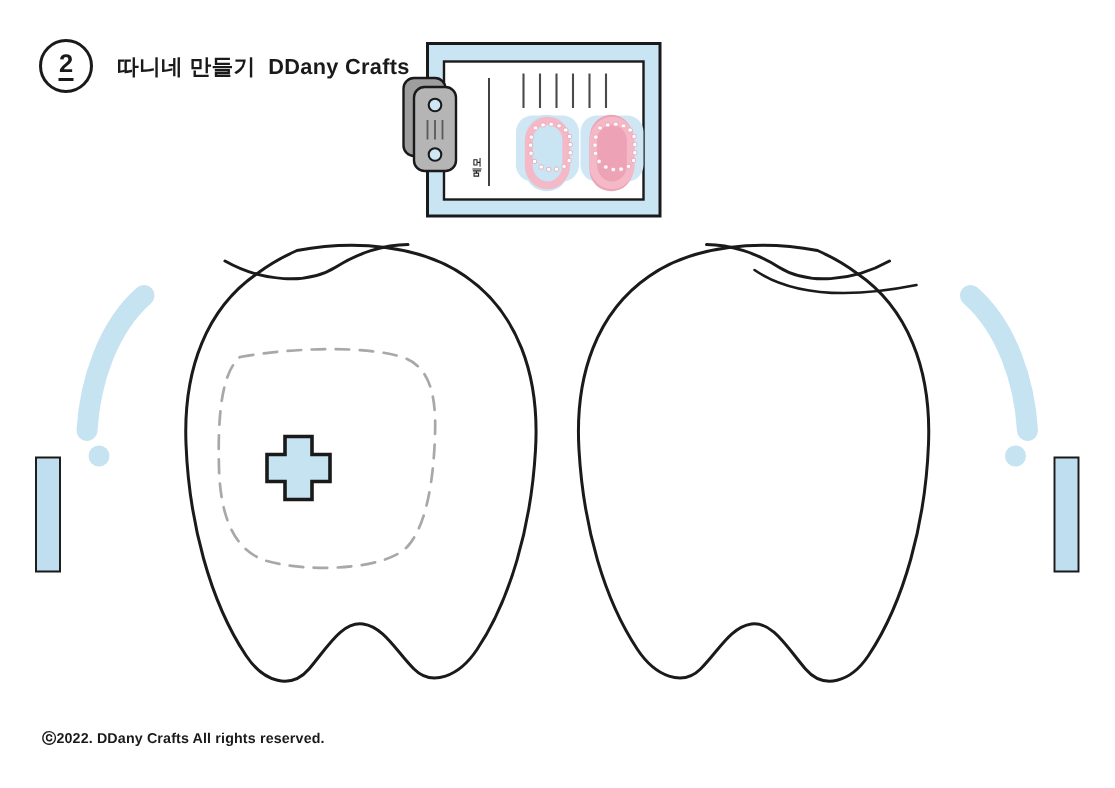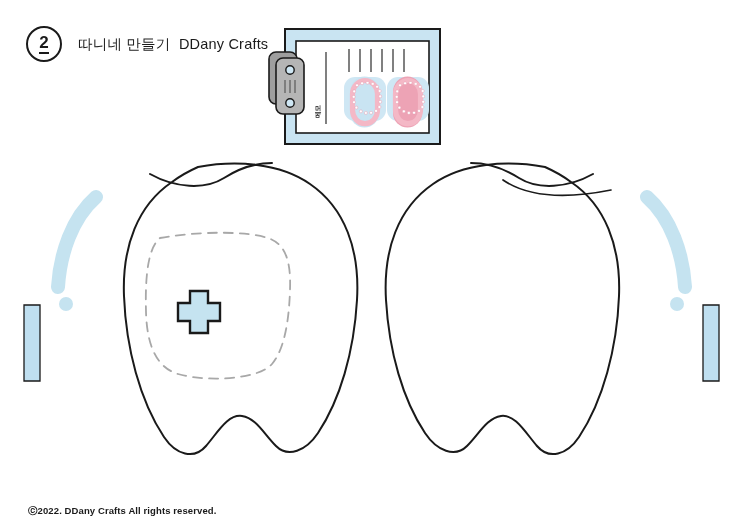--- a/index.html
+++ b/index.html
@@ -46,36 +46,35 @@
   .step-badge-num {
     font-size: 17px;
     font-weight: bold;
     line-height: 1;
     color: #1a1a1a;
     border-bottom: 2px solid #1a1a1a;
     padding-bottom: 1px;
   }
   .header-title {
     font-size: 14.5px;
-    font-weight: normal;
+    font-weight: bold;
     letter-spacing: 0.2px;
     color: #1a1a1a;
     white-space: pre;
   }
 
   
   .footer {
     position: absolute;
     left: 28px;
     top: 486px;
     font-size: 9.5px;
     font-weight: bold;
     letter-spacing: 0.1px;
     color: #1a1a1a;
-    margin-top: 19px;
   }
 
   
   .svg-layer {
     position: absolute;
     left: 0;
     top: 0;
     width: 743px;
     height: 525px;
     pointer-events: none;

